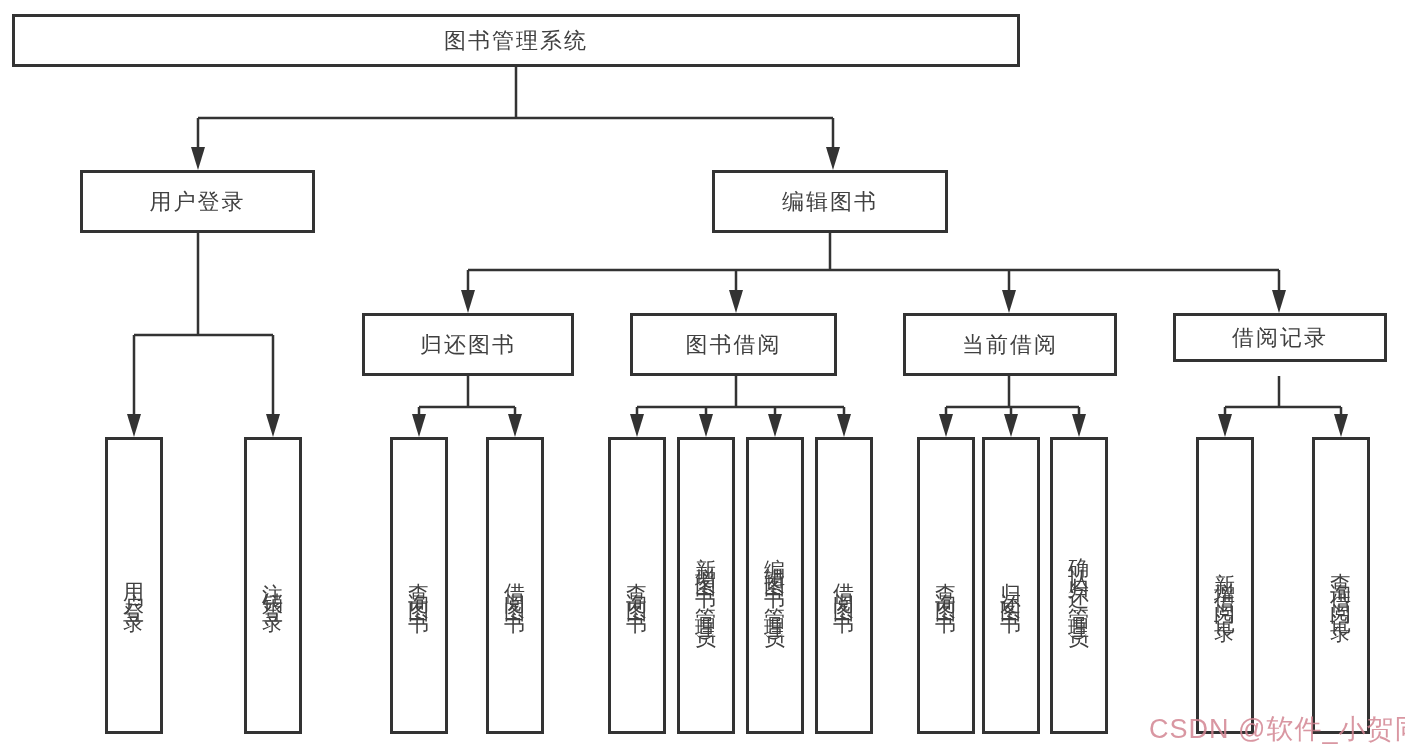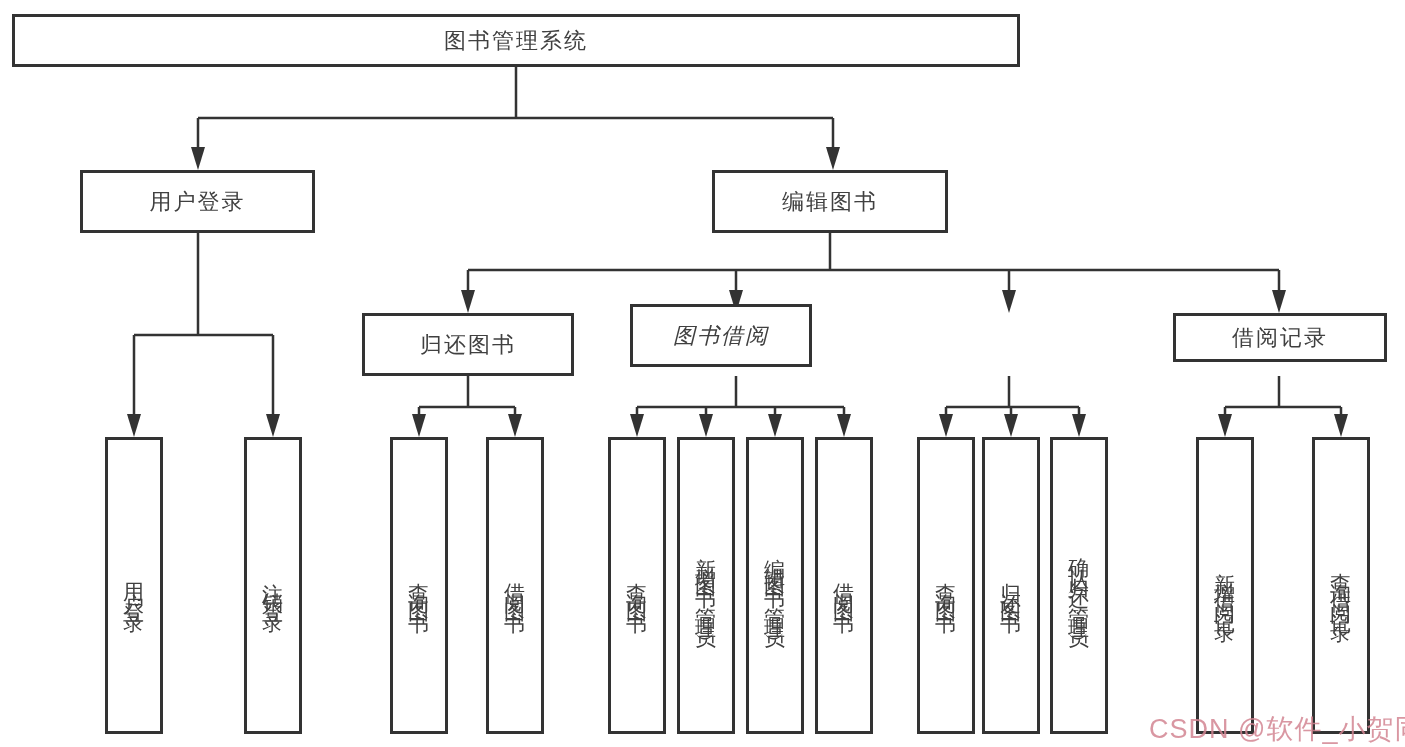--- a/index.html
+++ b/index.html
@@ -26,21 +26,21 @@
     border:3px solid #333333;background:#ffffff;
     width:58px;top:437px;height:297px;
     display:flex;align-items:center;justify-content:center;
     writing-mode:vertical-rl;text-orientation:mixed;
     font-size:21px;color:#404040;letter-spacing:10px;line-height:1;
   }
   .root{left:12px;top:14px;width:1008px;height:53px;}
   .user-login{left:80px;top:170px;width:235px;height:63px;}
   .book-mgmt{left:712px;top:170px;width:236px;height:63px;}
   .new-book{left:362px;top:313px;width:212px;height:63px;}
-  .book-borrow{left:630px;top:304px;width:182px;height:63px;font-style:italic;}
+  .book-borrow{left:630px;top:313px;width:207px;height:63px;}
   .current-borrow{left:903px;top:313px;width:214px;height:63px;}
   .borrow-record{left:1173px;top:313px;width:214px;height:49px;}
   .p-login{left:105px;}   .p-logout{left:244px;}
   .p-rec-q{left:390px;}   .p-rec-b{left:486px;}
   .p-bor-q{left:608px;}   .p-bor-a{left:677px;}  .p-bor-e{left:746px;}  .p-bor-b{left:815px;}
   .p-cur-q{left:917px;}   .p-cur-r{left:982px;}  .p-cur-c{left:1050px;}
   .p-rc-a{left:1196px;}   .p-rc-q{left:1312px;}
   .watermark{
     position:absolute;left:1149px;top:711px;
     font-size:27px;color:rgba(210,133,146,0.85);
@@ -95,20 +95,21 @@
     </g>
   </svg>
 
   <div class="hbox root">图书管理系统</div>
 
   <div class="hbox user-login">用户登录</div>
   <div class="hbox book-mgmt">编辑图书</div>
 
   <div class="hbox new-book">归还图书</div>
   <div class="hbox book-borrow">图书借阅</div>
+  <div class="hbox current-borrow">当前借阅</div>
   <div class="hbox borrow-record">借阅记录</div>
 
   <div class="vbox p-login">用户登录</div>
   <div class="vbox p-logout">注销登录</div>
 
   <div class="vbox p-rec-q">查询图书</div>
   <div class="vbox p-rec-b">借阅图书</div>
 
   <div class="vbox p-bor-q">查询图书</div>
   <div class="vbox p-bor-a">新增图书（管理员）</div>

